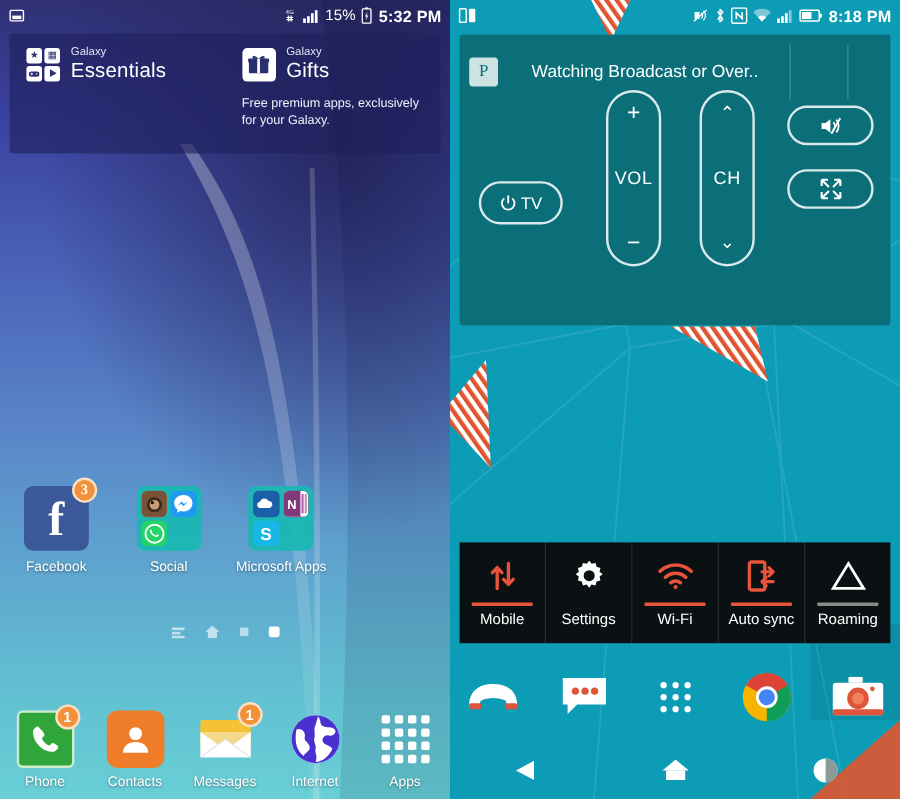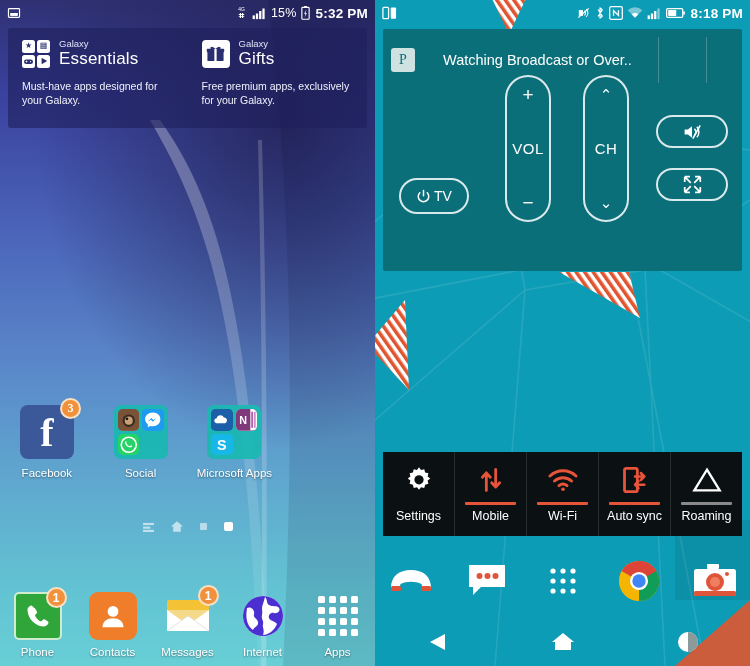--- a/index.html
+++ b/index.html
@@ -104,21 +104,21 @@
   .peel-sep { position:absolute; top:8px; width:1px; height:46px;
     background:rgba(255,255,255,.22); }
 
   .rc { position:absolute; color:#fff; }
   .pill { border:2px solid rgba(255,255,255,.85); border-radius:40px;
     display:flex; flex-direction:column; align-items:center;
     justify-content:space-between; color:#fff; }
   .pill .mid { font-size:15px; letter-spacing:.5px; }
   .pill .gl { font-size:19px; line-height:1; }
   .btn-pill { border:2px solid rgba(255,255,255,.85); border-radius:30px;
-    display:flex; align-items:center; justify-content:center; color:#fff;margin-top:27px; }
+    display:flex; align-items:center; justify-content:center; color:#fff; }
   .tvbtn { width:70px; height:36px; gap:3px; font-size:14px; }
 
   .qs { position:absolute; left:8px; right:8px; height:84px; background:#0b1013;
     display:flex; }
   .qs-item { flex:1; display:flex; flex-direction:column; align-items:center;
     justify-content:flex-start; padding-top:11px; position:relative;
     border-right:1px solid rgba(255,255,255,.12); }
   .qs-item:last-child { border-right:none; }
   .qs-ic { height:34px; display:flex; align-items:center; justify-content:center; }
   .qs-bar { width:72%; height:3px; border-radius:1px; margin:5px 0 4px; }
@@ -196,21 +196,20 @@
               <svg width="8" height="8" viewBox="0 0 10 10">
                 <path d="M2 1 L9 5 L2 9 Z" fill="#2a2f70"></path>
               </svg>
             </div>
           </div>
           <div class="wtxt">
             <div class="sm">Galaxy</div>
             <div class="big">Essentials</div>
           </div>
         </div>
-        <div class="wdesc">Must-have apps designed for your Galaxy.</div>
       </div>
       <div class="wcol">
         <div class="whead">
           <div class="gift-icon">
             <svg width="19" height="19" viewBox="0 0 20 20">
               <rect x="1.5" y="7" width="17" height="11" rx="1" fill="#2a2f70"></rect>
               <rect x="0.8" y="5" width="18.4" height="3.6" rx="1" fill="#2a2f70"></rect>
               <rect x="8.8" y="5" width="2.4" height="13" fill="#fff"></rect>
               <path d="M9.8 5.2 C 7 1.5, 3.5 2.5, 5 5.2 Z" fill="#2a2f70"></path>
               <path d="M10.2 5.2 C 13 1.5, 16.5 2.5, 15 5.2 Z" fill="#2a2f70"></path>
@@ -492,38 +491,38 @@
           <path d="M2 20 h6 M2 20 v-6 M2 20 L9 13" stroke="#fff" stroke-width="2" fill="none"></path>
           <path d="M20 20 h-6 M20 20 v-6 M20 20 L13 13" stroke="#fff" stroke-width="2" fill="none"></path>
         </svg>
       </div>
     </div>
 
     <div class="qs" style="top:452px;">
 
       <div class="qs-item">
         <div class="qs-ic">
+          <svg width="28" height="28" viewBox="0 0 24 24">
+            <path d="M8 21 V6 M8 6 L4.6 9.6 M8 6 L11.4 9.6" stroke="#e8543a" stroke-width="2.4" fill="none" stroke-linecap="round" stroke-linejoin="round"></path>
+            <path d="M16 3 V18 M16 18 L12.6 14.4 M16 18 L19.4 14.4" stroke="#e8543a" stroke-width="2.4" fill="none" stroke-linecap="round" stroke-linejoin="round"></path>
+          </svg>
+        </div>
+        <div class="qs-bar" style="background:#e8543a;"></div>
+        <div class="qs-lbl">Mobile</div>
+      </div>
+
+      <div class="qs-item">
+        <div class="qs-ic">
           <svg width="30" height="30" viewBox="0 0 24 24">
             <path d="M12 1.8 l1.6 2.1 2.6-.6 .7 2.6 2.6 .7 -.6 2.6 2.1 1.6 -2.1 1.6 .6 2.6 -2.6 .7 -.7 2.6 -2.6-.6 -1.6 2.1 -1.6-2.1 -2.6 .6 -.7-2.6 -2.6-.7 .6-2.6 -2.1-1.6 2.1-1.6 -.6-2.6 2.6-.7 .7-2.6 2.6 .6 z" fill="#fff"></path>
             <circle cx="12" cy="11.8" r="3.7" fill="#0b1013"></circle>
           </svg>
         </div>
         <div class="qs-bar" style="background:transparent;"></div>
         <div class="qs-lbl">Settings</div>
-      </div>
-
-      <div class="qs-item">
-        <div class="qs-ic">
-          <svg width="28" height="28" viewBox="0 0 24 24">
-            <path d="M8 21 V6 M8 6 L4.6 9.6 M8 6 L11.4 9.6" stroke="#e8543a" stroke-width="2.4" fill="none" stroke-linecap="round" stroke-linejoin="round"></path>
-            <path d="M16 3 V18 M16 18 L12.6 14.4 M16 18 L19.4 14.4" stroke="#e8543a" stroke-width="2.4" fill="none" stroke-linecap="round" stroke-linejoin="round"></path>
-          </svg>
-        </div>
-        <div class="qs-bar" style="background:#e8543a;"></div>
-        <div class="qs-lbl">Mobile</div>
       </div>
 
       <div class="qs-item">
         <div class="qs-ic">
           <svg width="30" height="24" viewBox="0 0 30 22">
             <path d="M2 7 a19 19 0 0 1 26 0" stroke="#e8543a" stroke-width="3" fill="none" stroke-linecap="round"></path>
             <path d="M6.5 12 a12.5 12.5 0 0 1 17 0" stroke="#e8543a" stroke-width="3" fill="none" stroke-linecap="round"></path>
             <path d="M11 16.6 a6.5 6.5 0 0 1 8 0" stroke="#e8543a" stroke-width="3" fill="none" stroke-linecap="round"></path>
             <circle cx="15" cy="20.2" r="1.8" fill="#e8543a"></circle>
           </svg>

